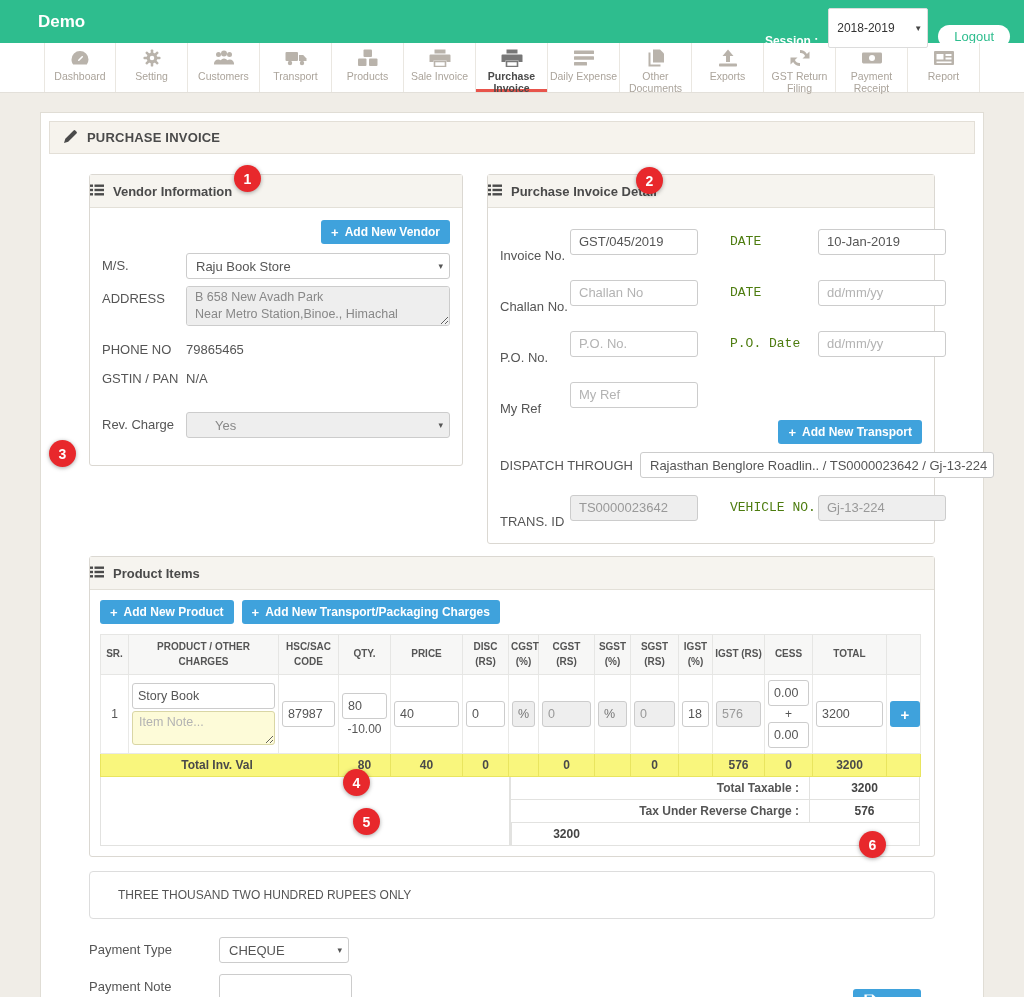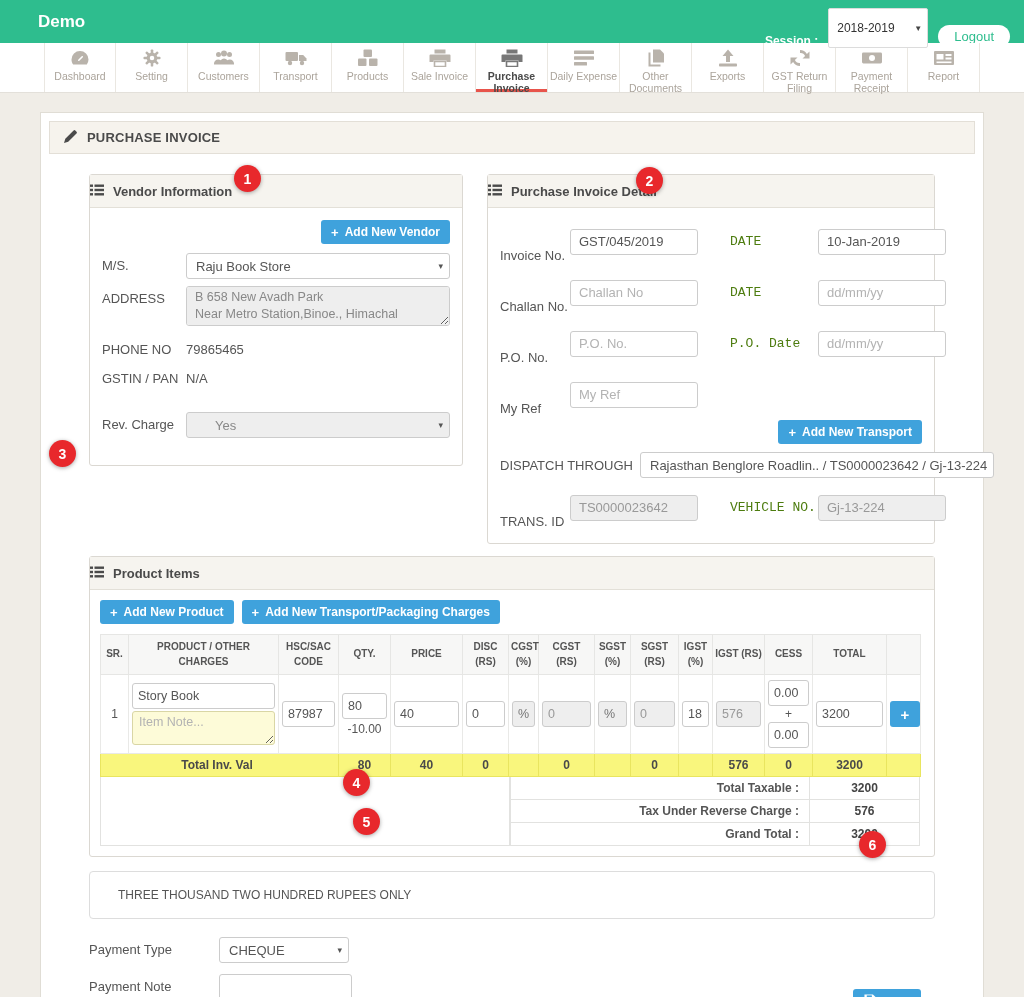--- a/index.html
+++ b/index.html
@@ -489,21 +489,20 @@
             <div class="sum-right">
               <div class="s-row">
                 <span class="s-label">Total Taxable :</span>
                 <span class="s-value">3200</span>
               </div>
               <div class="s-row">
                 <span class="s-label">Tax Under Reverse Charge :</span>
                 <span class="s-value">576</span>
               </div>
               <div class="s-row">
-                <span class="s-label">Grand Total :</span>
                 <span class="s-value">3200</span>
               </div>
             </div>
           </div>
         </div>
       </div>
 
       <div class="words-box">THREE THOUSAND TWO HUNDRED RUPEES ONLY</div>
 
       <div class="payment">

